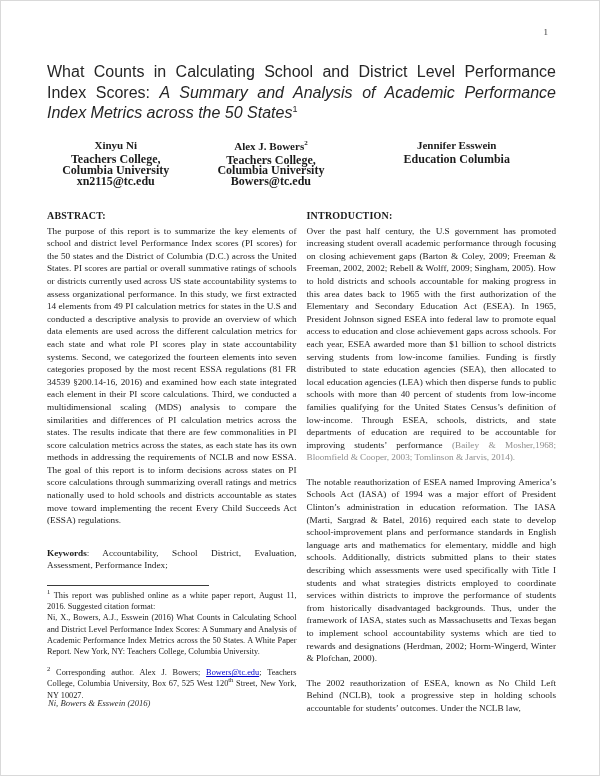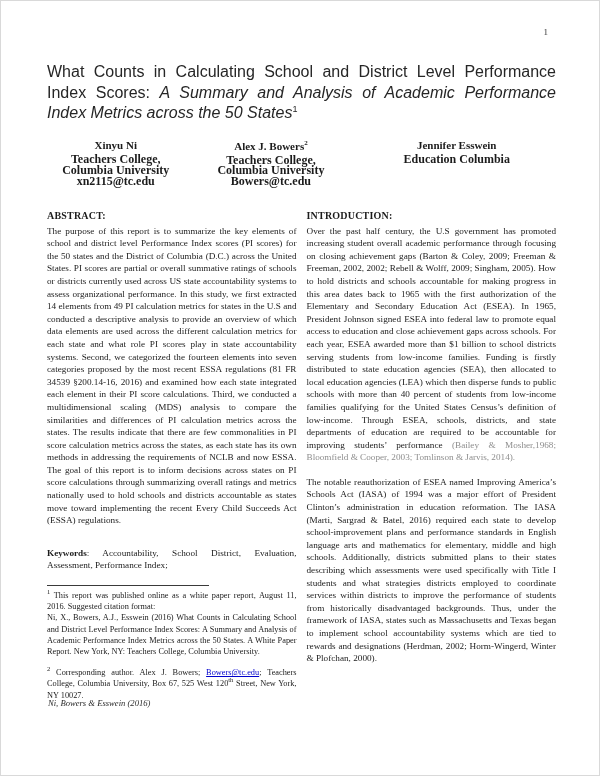--- a/index.html
+++ b/index.html
@@ -104,17 +104,18 @@
     <div class="footnotes">
       <div class="fn"><sup>1</sup><span> This report was published online as a white paper report, August 11, 2016. Suggested citation format:</span><br><span>Ni, X., Bowers, A.J., Esswein (2016) What Counts in Calculating School and District Level Performance Index Scores: A Summary and Analysis of Academic Performance Index Metrics across the 50 States. A White Paper Report. New York, NY: Teachers College, Columbia University.</span></div>
       <div class="fn"><sup>2</sup><span> Corresponding author. Alex J. Bowers; </span><a class="email-link">Bowers@tc.edu</a><span>; Teachers College, Columbia University, Box 67, 525 West 120</span><sup>th</sup><span> Street, New York, NY 10027.</span></div>
     </div>
   </div>
 
   <div class="col">
     <div class="sec-heading">INTRODUCTION:</div>
     <p class="body-p"><span>Over the past half century, the U.S government has promoted increasing student overall academic performance through focusing on closing achievement gaps (Barton &amp; Coley, 2009; Freeman &amp; Freeman, 2002, 2002; Rebell &amp; Wolff, 2009; Singham, 2005). How to hold districts and schools accountable for making progress in this area dates back to 1965 with the first authorization of the Elementary and Secondary Education Act (ESEA). In 1965, President Johnson signed ESEA into federal law to promote equal access to education and close achievement gaps across schools. For each year, ESEA awarded more than $1 billion to school districts serving students from low-income families. Funding is firstly distributed to state education agencies (SEA), then allocated to local education agencies (LEA) which then disperse funds to public schools with more than 40 percent of students from low-income families qualifying for the United States Census’s definition of low-income. Through ESEA, schools, districts, and state departments of education are required to be accountable for improving students’ performance </span><span class="cite-gray">(Bailey &amp; Mosher,1968; Bloomfield &amp; Cooper, 2003; Tomlinson &amp; Jarvis, 2014).</span></p>
     <p class="body-p">The notable reauthorization of ESEA named Improving America’s Schools Act (IASA) of 1994 was a major effort of President Clinton’s administration in education reformation. The IASA (Marti, Sargrad &amp; Batel, 2016) required each state to develop school-improvement plans and performance standards in English language arts and mathematics for elementary, middle and high schools. Additionally, districts submitted plans to their states describing which assessments were used specifically with Title I students and what strategies districts employed to coordinate services within districts to improve the performance of students from historically disadvantaged backgrounds. Thus, under the framework of IASA, states such as Massachusetts and Texas began to implement school accountability systems which are tied to rewards and designations (Herdman, 2002; Horm-Wingerd, Winter &amp; Plofchan, 2000).</p>
+    <p class="body-p">The 2002 reauthorization of ESEA, known as No Child Left Behind (NCLB), took a progressive step in holding schools accountable for students’ outcomes.  Under the NCLB law,</p>
   </div>
 
 </div>
 
 <div class="running-footer">Ni, Bowers &amp; Esswein (2016)</div>
 
 </body></html>

